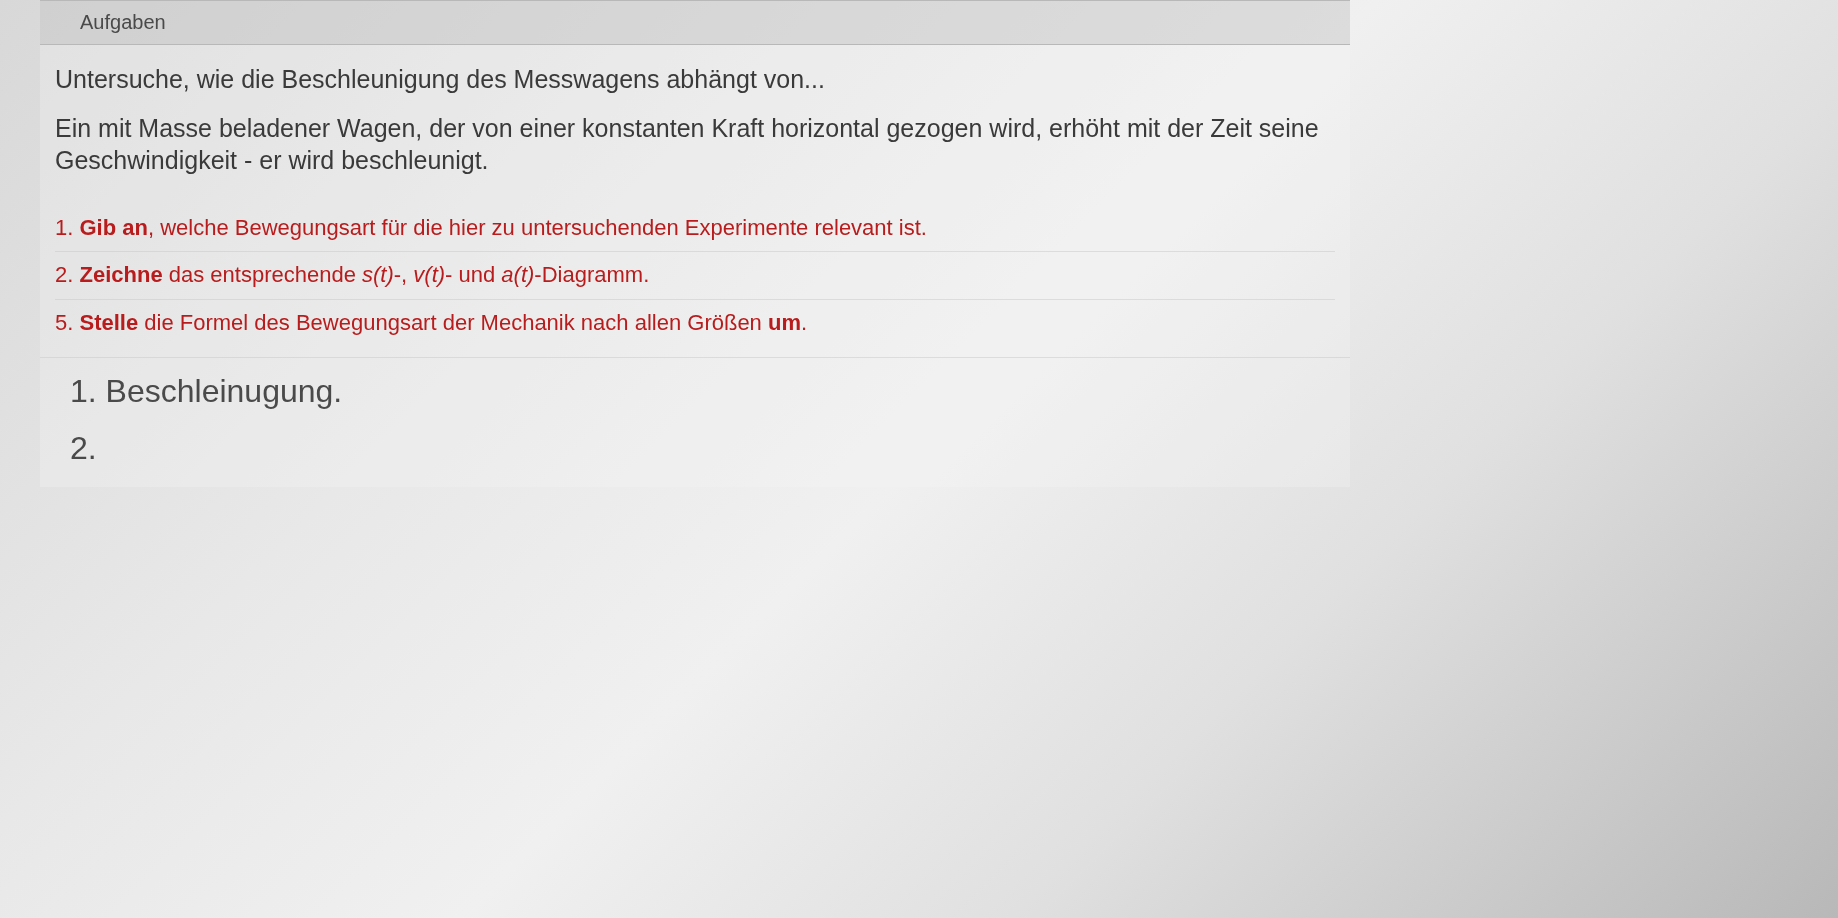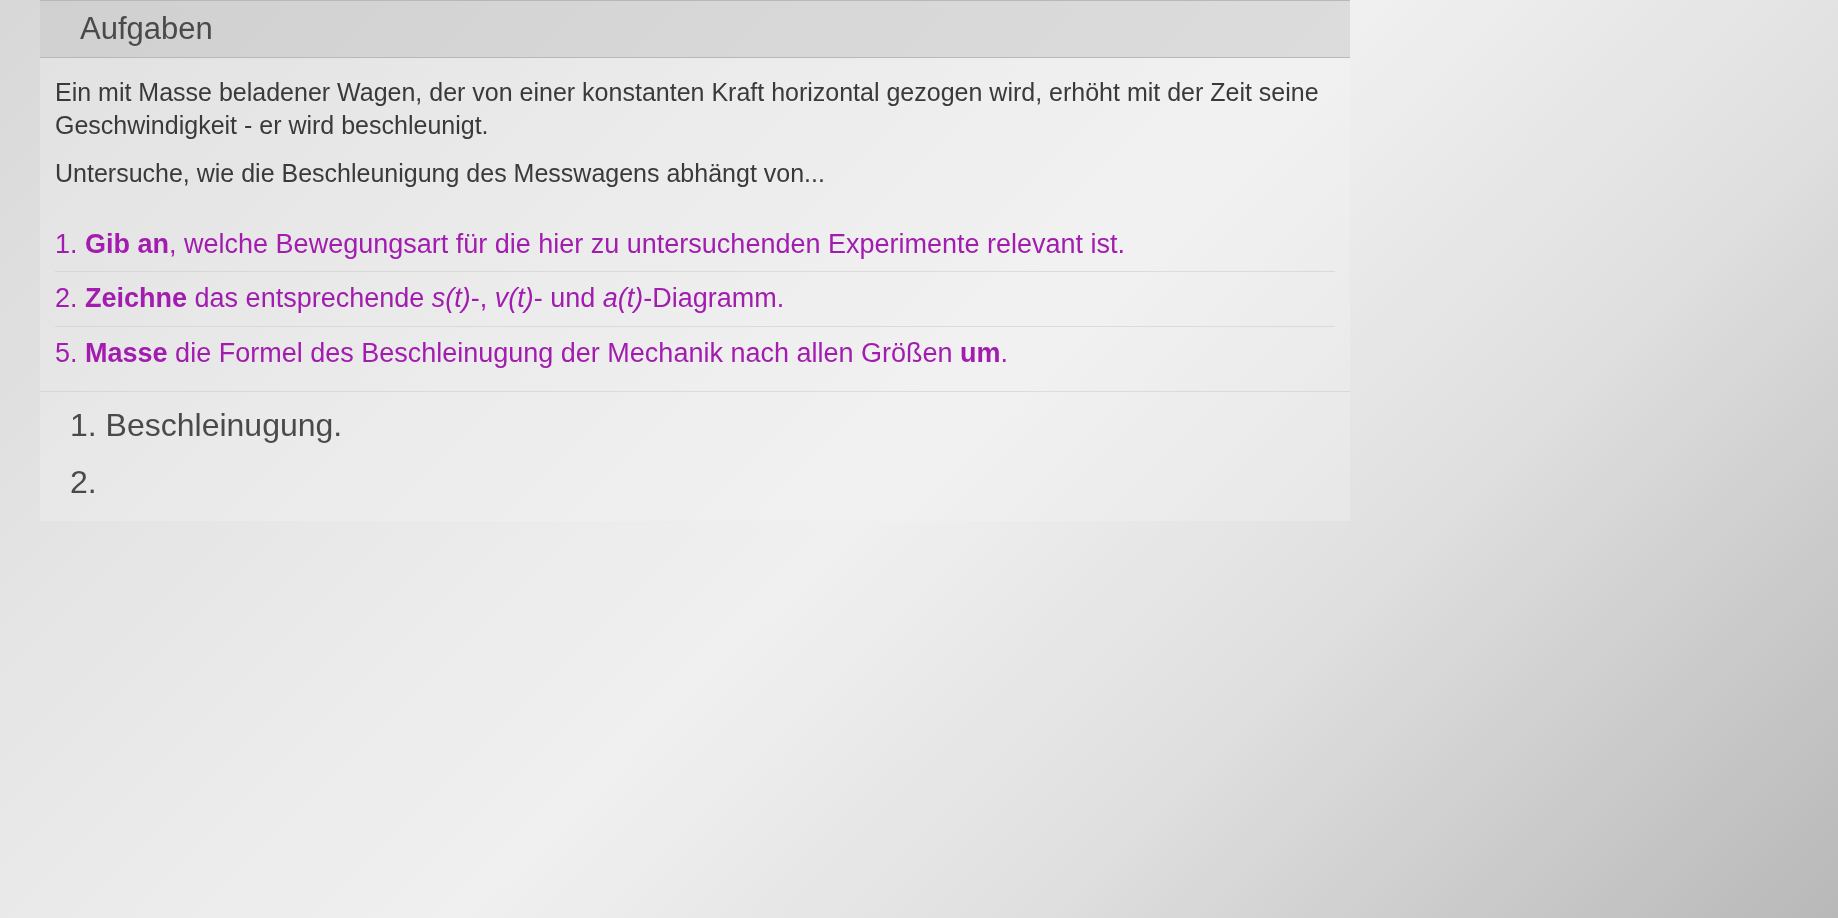--- a/index.html
+++ b/index.html
@@ -22,21 +22,21 @@
       background: transparent;
     }
     .section-header {
       background: rgba(200, 200, 200, 0.5);
       padding: 10px 40px;
       border-top: 1px solid #b8b8b8;
       border-bottom: 1px solid #b8b8b8;
       display: flex;
       justify-content: space-between;
       align-items: center;
-      font-size: 31px;
+      font-size: 20px;
       color: #4a4a4a;
     }
     .section-header-right {
       display: flex;
       align-items: center;
       gap: 15px;
     }
     .checkbox-placeholder {
       width: 20px;
       height: 20px;
@@ -47,22 +47,22 @@
       padding: 10px 15px 10px 15px;
       background: rgba(245, 245, 245, 0.3);
     }
     .intro-paragraph {
       font-size: 25px;
       color: #3a3a3a;
       line-height: 1.3;
       padding: 8px 0;
     }
     .task-item {
-      font-size: 27px;
-      color: #a21caf;
+      font-size: 22px;
+      color: #b91c1c;
       line-height: 1.4;
       padding: 8px 0;
       border-top: 1px solid rgba(200, 200, 200, 0.5);
     }
     .task-item:first-child {
       border-top: none;
     }
     .task-item strong {
       font-weight: bold;
     }
@@ -85,37 +85,37 @@
 </head>
 <body>
 
 <div class="page-container">
 
   <div class="section-header">
     <span>Aufgaben</span>
   </div>
 
   <div class="content-block">
+    <div class="intro-paragraph">Untersuche, wie die Beschleunigung des Messwagens abhängt von...</div>
     <div class="intro-paragraph">Ein mit Masse beladener Wagen, der von einer konstanten Kraft horizontal gezogen wird, erhöht mit der Zeit seine Geschwindigkeit - er wird beschleunigt.</div>
-    <div class="intro-paragraph">Untersuche, wie die Beschleunigung des Messwagens abhängt von...</div>
   </div>
 
 
   <div class="content-block">
     <div class="task-item">
       <span>1.</span>
       <strong>Gib an</strong><span>, welche Bewegungsart für die hier zu untersuchenden Experimente relevant ist.</span>
     </div>
     <div class="task-item">
       <span>2.</span>
       <strong>Zeichne</strong><span> das entsprechende </span><em>s(t)</em><span>-, </span><em>v(t)</em><span>- und </span><em>a(t)</em><span>-Diagramm.</span>
     </div>
     <div class="task-item">
       <span>5.</span>
-      <strong>Masse</strong><span> die Formel des Beschleinugung der Mechanik nach allen Größen </span><strong>um</strong><span>.</span>
+      <strong>Stelle</strong><span> die Formel des Bewegungsart der Mechanik nach allen Größen </span><strong>um</strong><span>.</span>
     </div>
   </div>
 
   <div class="answer-block">
     <div class="answer-item">
       <span>1.</span>
       <span>Beschleinugung.</span>
     </div>
     <div class="answer-item">
       <span>2.</span>

